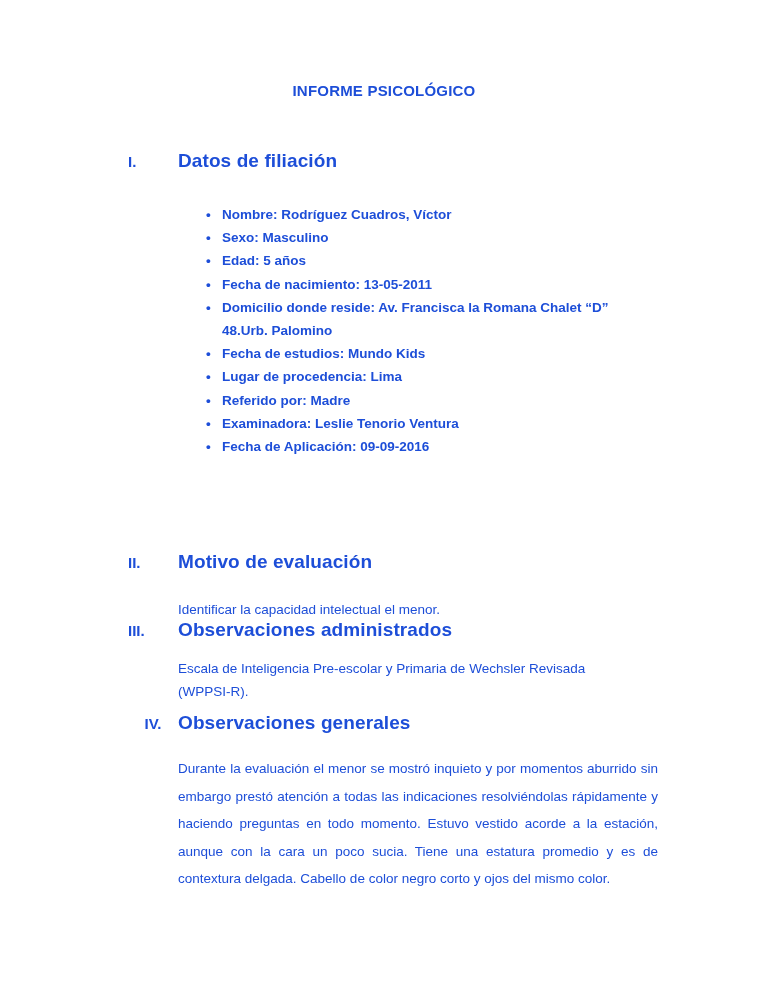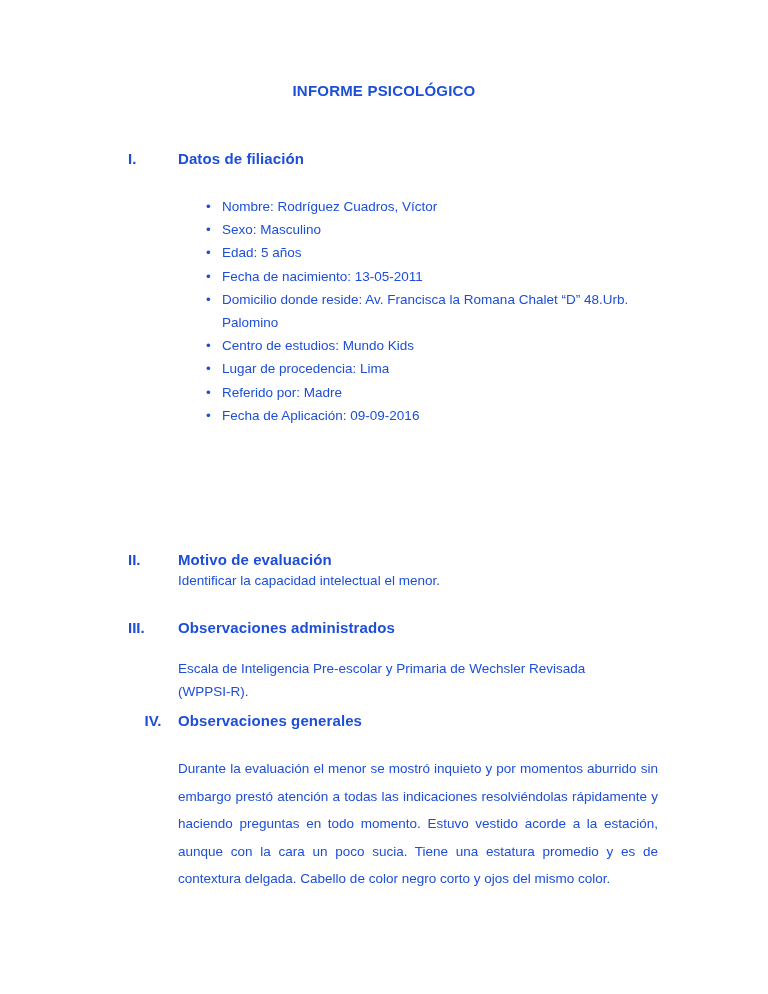--- a/index.html
+++ b/index.html
@@ -40,21 +40,21 @@
     display: flex;
     align-items: baseline;
   }
   .sec-num {
     width: 50px;
     flex: 0 0 50px;
     font-size: 15px;
     font-weight: bold;
   }
   .sec-title {
-    font-size: 15px;
+    font-size: 19px;
     font-weight: bold;
     letter-spacing: 0.1px;
   }
 
   
   .bullets {
     position: absolute;
     left: 206px;
     width: 452px;
     list-style: none;
@@ -99,39 +99,40 @@
 
   <div class="doc-title">INFORME PSICOLÓGICO</div>
 
   <div class="section" style="top:150px;">
     <div class="section-head">
       <span class="sec-num">I.</span>
       <span class="sec-title">Datos de filiación</span>
     </div>
   </div>
 
-  <ul class="bullets" style="top:195px;">
+  <ul class="bullets" style="top:203px;font-weight:bold;">
       <li>Nombre: Rodríguez Cuadros, Víctor</li>
       <li>Sexo: Masculino</li>
       <li>Edad: 5 años</li>
       <li>Fecha de nacimiento: 13-05-2011</li>
       <li>Domicilio donde reside: Av. Francisca la Romana Chalet “D” 48.Urb. Palomino</li>
-      <li>Centro de estudios: Mundo Kids</li>
+      <li>Fecha de estudios: Mundo Kids</li>
       <li>Lugar de procedencia: Lima</li>
       <li>Referido por: Madre</li>
+      <li>Examinadora: Leslie Tenorio Ventura</li>
       <li>Fecha de Aplicación: 09-09-2016</li>
     </ul>
 
   <div class="section" style="top:551px;">
     <div class="section-head">
       <span class="sec-num">II.</span>
       <span class="sec-title">Motivo de evaluación</span>
     </div>
   </div>
-  <div class="body-text" style="top:569px;">Identificar la capacidad intelectual el menor.</div>
+  <div class="body-text" style="top:598px;">Identificar la capacidad intelectual el menor.</div>
 
   <div class="section" style="top:619px;">
     <div class="section-head">
       <span class="sec-num">III.</span>
       <span class="sec-title">Observaciones administrados</span>
     </div>
   </div>
   <div class="body-text" style="top:657px;width:440px;">Escala de Inteligencia Pre-escolar y Primaria de Wechsler Revisada (WPPSI-R).</div>
 
   <div class="section" style="top:712px;text-align:center;">

